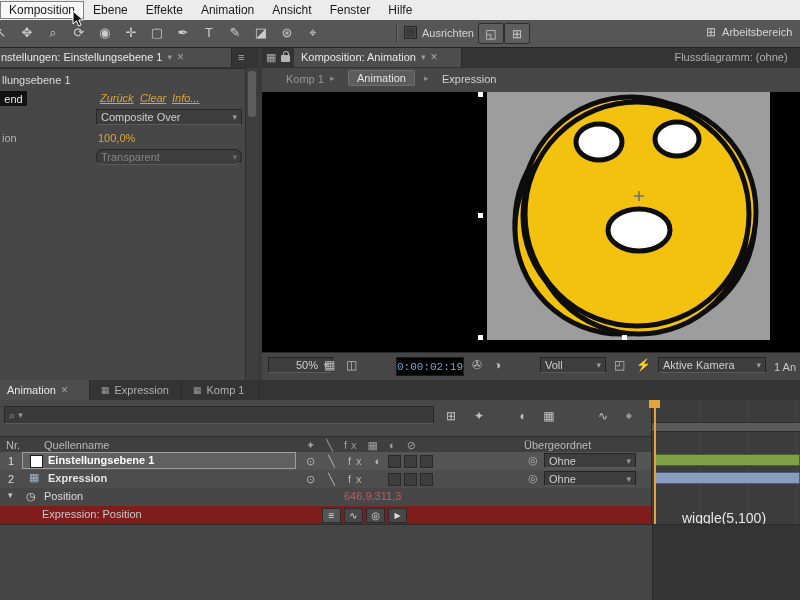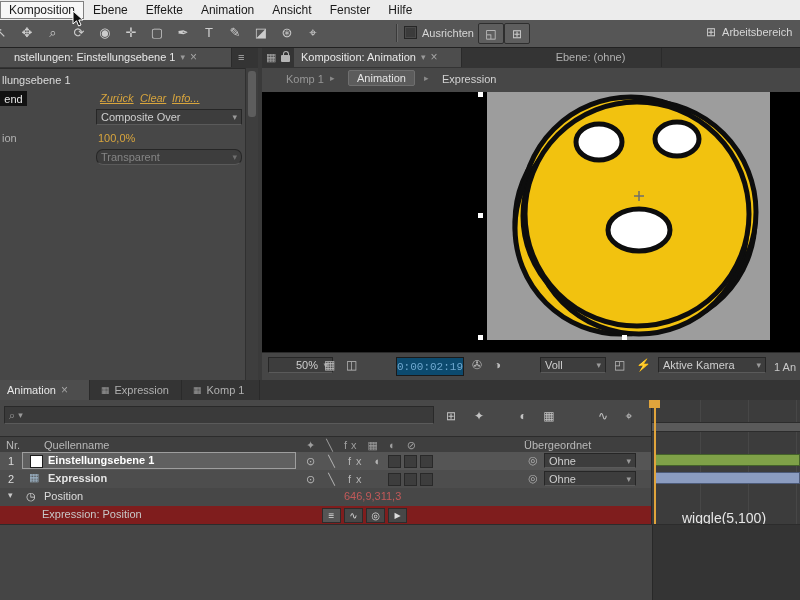--- a/index.html
+++ b/index.html
@@ -34,21 +34,21 @@
   .vscroll{position:absolute;right:0;top:21px;width:12px;height:312px;background:#3e3e3e;border-left:1px solid #303030;}
   .vthumb{position:absolute;left:2px;top:3px;width:8px;height:46px;background:#5d5d5d;border-radius:3px;}
   
   #comp-panel{position:absolute;left:262px;top:47px;width:538px;height:333px;background:#474747;}
   .crumb-btn{background:#5c5c5c;border:1px solid #6f6f6f;border-radius:2px;color:#e4e4e4;padding:1px 8px;}
   #viewer{position:absolute;left:0;top:45px;width:538px;height:260px;background:#000;overflow:hidden;}
   #comp-image{position:absolute;left:225px;top:0;width:283px;height:248px;background:#9d9d9d;}
   .handle{position:absolute;width:5px;height:5px;background:#fff;z-index:6;}
   .viewer-bar{position:absolute;left:0;top:305px;width:538px;height:28px;background:#464646;border-top:1px solid #2a2a2a;}
   .vb-ico{position:absolute;top:5px;color:#bdbdbd;font-size:12px;}
-  .timecode{position:absolute;left:134px;top:4px;width:66px;height:17px;background:#0c4a6e;border:1px solid #1a1a1a;color:#6fa8cf;display:flex;align-items:center;justify-content:center;font-family:"Liberation Mono",monospace;font-size:11px;}
+  .timecode{position:absolute;left:134px;top:4px;width:66px;height:17px;background:#000000;border:1px solid #1a1a1a;color:#6fa8cf;display:flex;align-items:center;justify-content:center;font-family:"Liberation Mono",monospace;font-size:11px;}
   
   #timeline{position:absolute;left:0;top:380px;width:800px;height:220px;background:#484848;}
   .tl-toolbar{position:absolute;left:0;top:20px;width:652px;height:32px;background:#484848;}
   .searchbox{position:absolute;left:4px;top:6px;width:430px;height:18px;background:#3a3a3a;border:1px solid #292929;border-bottom-color:#5a5a5a;display:flex;align-items:center;gap:3px;padding:0 4px;box-sizing:border-box;color:#9a9a9a;}
   .tl-ico{position:absolute;top:7px;width:22px;height:18px;display:flex;align-items:center;justify-content:center;color:#c3c3c3;font-size:12px;}
   .ruler{position:absolute;left:652px;top:20px;width:148px;height:22px;background:#3c3c3c;border-left:1px solid #282828;color:#a8a8a8;font-size:10px;}
   .workarea{position:absolute;left:652px;top:42px;width:148px;height:10px;background:#5a5a5a;border-top:1px solid #2c2c2c;border-bottom:1px solid #2c2c2c;box-sizing:border-box;}
   .tl-header{position:absolute;left:0;top:56px;width:652px;height:16px;background:#3f3f3f;border-top:1px solid #2c2c2c;border-bottom:1px solid #2c2c2c;color:#b8b8b8;}
   .tl-row{position:absolute;left:0;width:652px;height:18px;}
   .trackarea{position:absolute;left:652px;top:20px;width:148px;height:124px;background:#3c3c3c;}
@@ -108,21 +108,21 @@
         <span>⊞</span>
       </div>
     <div class="abs" style="left:706px;top:5px;display:flex;align-items:center;gap:6px;">
       <span style="color:#cdcdcd;font-size:12px;">⊞</span>
       <span class="txt" style="color:#d6d6d6;">Arbeitsbereich</span>
     </div>
   </div>
 
   <div id="fx-panel">
     <div class="tabstrip">
-      <div class="tab active" style="left:0;width:232px;padding-left:14px;">
+      <div class="tab active" style="left:0;width:232px;padding-left:1px;">
         <span class="txt">nstellungen: Einstellungsebene 1</span>
         <span class="chev">▾</span>
         <span class="close-x">×</span>
       </div>
       <span class="abs" style="left:238px;top:4px;color:#b5b5b5;">≡</span>
     </div>
     <span class="abs txt" style="left:2px;top:27px;color:#dcdcdc;">llungsebene 1</span>
     <div class="fx-chip" style="top:44px;">end</div>
     <span class="abs link" style="left:100px;top:45px;">Zurück</span>
     <span class="abs link" style="left:140px;top:45px;">Clear</span>
@@ -144,22 +144,22 @@
 
   <div id="comp-panel">
     <div class="tabstrip">
       <span class="abs" style="left:4px;top:4px;color:#a8a8a8;font-size:11px;">▦</span>
       <div class="abs lockico" style="left:19px;top:5px;"></div>
       <div class="tab active" style="left:32px;width:168px;">
         <span class="txt">Komposition: Animation</span>
         <span class="chev">▾</span>
         <span class="close-x">×</span>
       </div>
-      <div class="tab" style="left:258px;width:142px;justify-content:center;">
-        <span class="txt">Ebene: (ohne)</span>
+      <div class="tab" style="left:400px;width:138px;justify-content:center;border-right:none;">
+        <span class="txt">Flussdiagramm: (ohne)</span>
       </div>
     </div>
 
     <div class="abs" style="left:0;top:21px;width:538px;height:24px;background:#474747;">
       <span class="abs txt" style="left:24px;top:5px;color:#979797;">Komp 1</span>
       <span class="abs" style="left:68px;top:5px;color:#8a8a8a;font-size:9px;">▸</span>
       <span class="abs crumb-btn" style="left:86px;top:2px;">Animation</span>
       <span class="abs" style="left:162px;top:5px;color:#8a8a8a;font-size:9px;">▸</span>
       <span class="abs txt" style="left:180px;top:5px;color:#d2d2d2;">Expression</span>
     </div>

